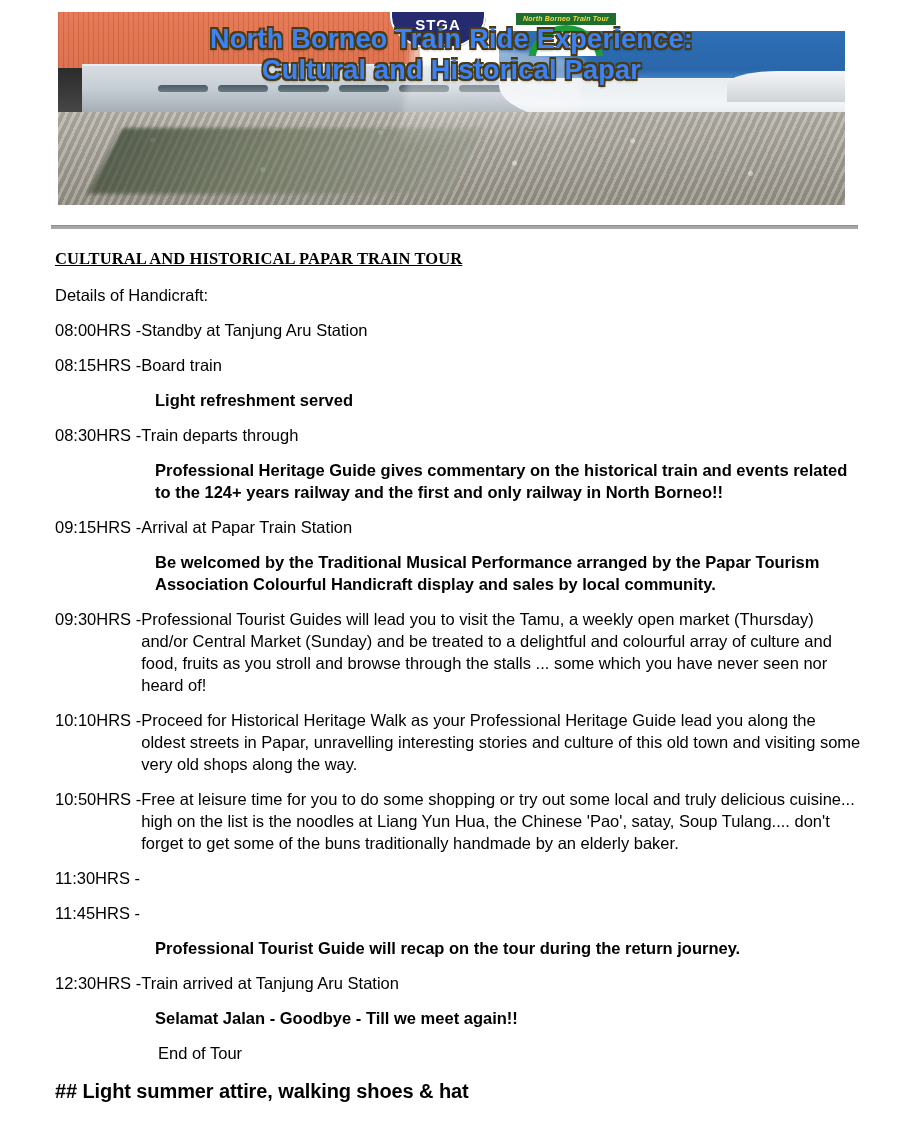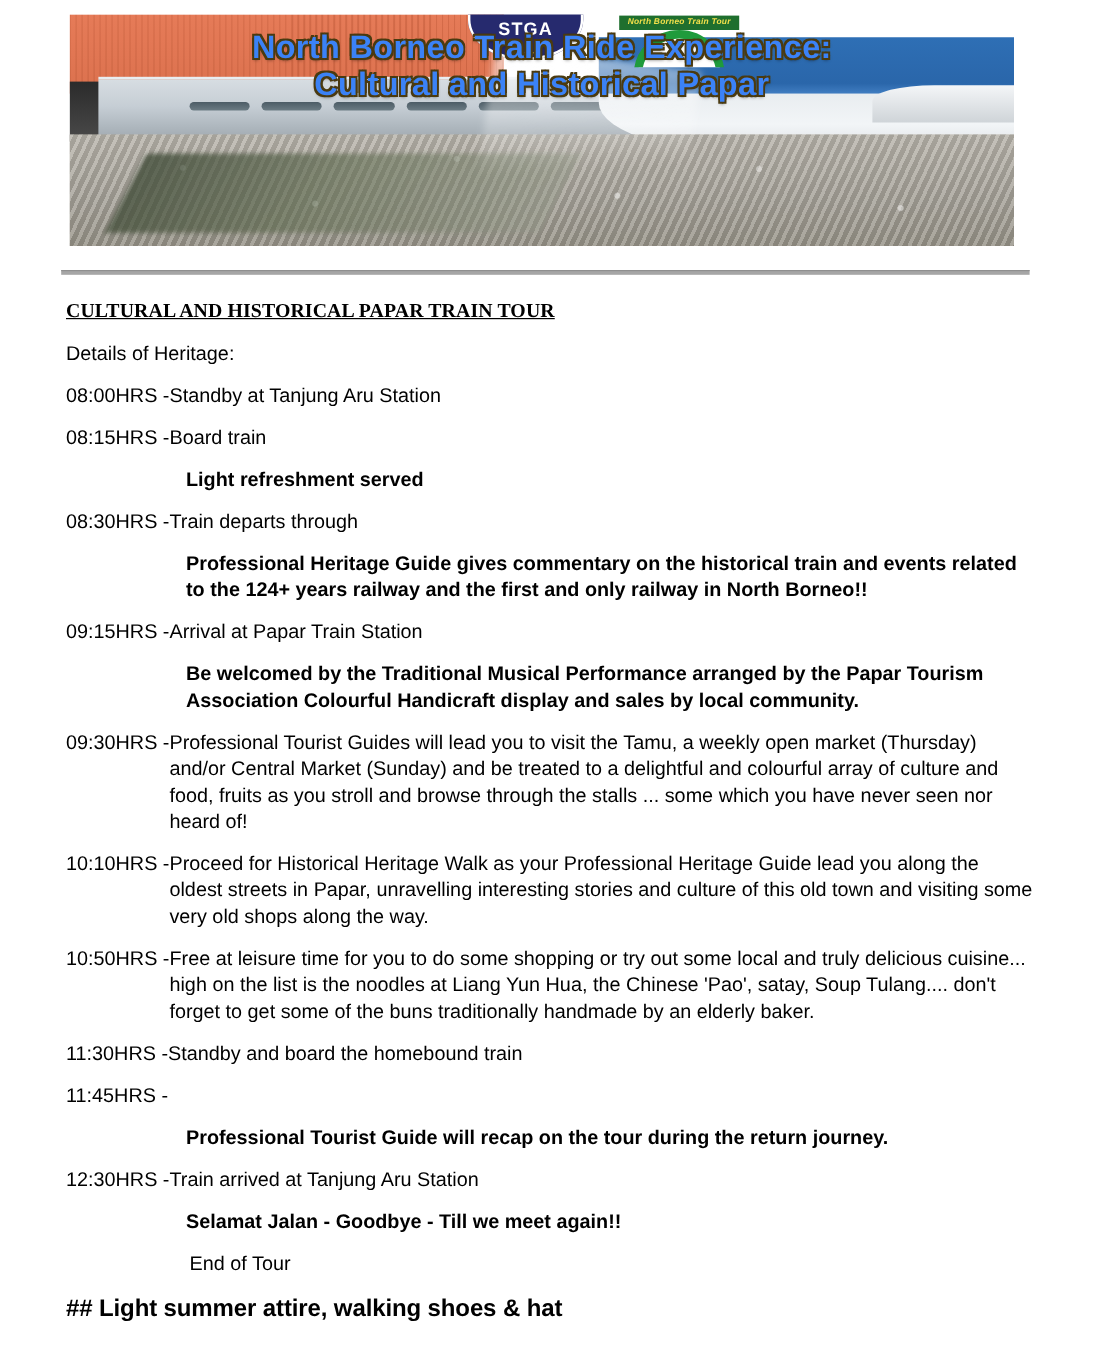--- a/index.html
+++ b/index.html
@@ -296,21 +296,21 @@
   <div class="banner-title">
     <span>North Borneo Train Ride Experience:</span>
     <span class="line2">Cultural and Historical Papar</span>
   </div>
 </div>
 
 <div class="divider"></div>
 
 <div class="doc">
   <div class="doc-title">CULTURAL AND HISTORICAL PAPAR TRAIN TOUR</div>
-  <div class="lead">Details of Heritage:</div>
+  <div class="lead">Details of Handicraft:</div>
   <div id="itinerary-list">
       <div class="entry">
         <span class="time">08:00HRS - </span>
         <span class="text">Standby at Tanjung Aru Station</span>
       </div>
       <div class="entry">
         <span class="time">08:15HRS - </span>
         <span class="text">Board train</span>
       </div>
       <div class="note wide">Light refreshment served</div>
@@ -331,21 +331,20 @@
       <div class="entry">
         <span class="time">10:10HRS - </span>
         <span class="text">Proceed for Historical Heritage Walk as your Professional Heritage Guide lead you along the oldest streets in Papar, unravelling interesting stories and culture of this old town and visiting some very old shops along the way.</span>
       </div>
       <div class="entry">
         <span class="time">10:50HRS - </span>
         <span class="text">Free at leisure time for you to do some shopping or try out some local and truly delicious cuisine... high on the list is the noodles at Liang Yun Hua, the Chinese 'Pao', satay, Soup Tulang.... don't forget to get some of the buns traditionally handmade by an elderly baker.</span>
       </div>
       <div class="entry">
         <span class="time">11:30HRS - </span>
-        <span class="text">Standby and board the homebound train</span>
       </div>
       <div class="entry">
         <span class="time">11:45HRS - </span>
       </div>
       <div class="note wide">Professional Tourist Guide will recap on the tour during the return journey.</div>
       <div class="entry">
         <span class="time">12:30HRS - </span>
         <span class="text">Train arrived at Tanjung Aru Station</span>
       </div>
       <div class="note wide">Selamat Jalan - Goodbye - Till we meet again!!</div>

